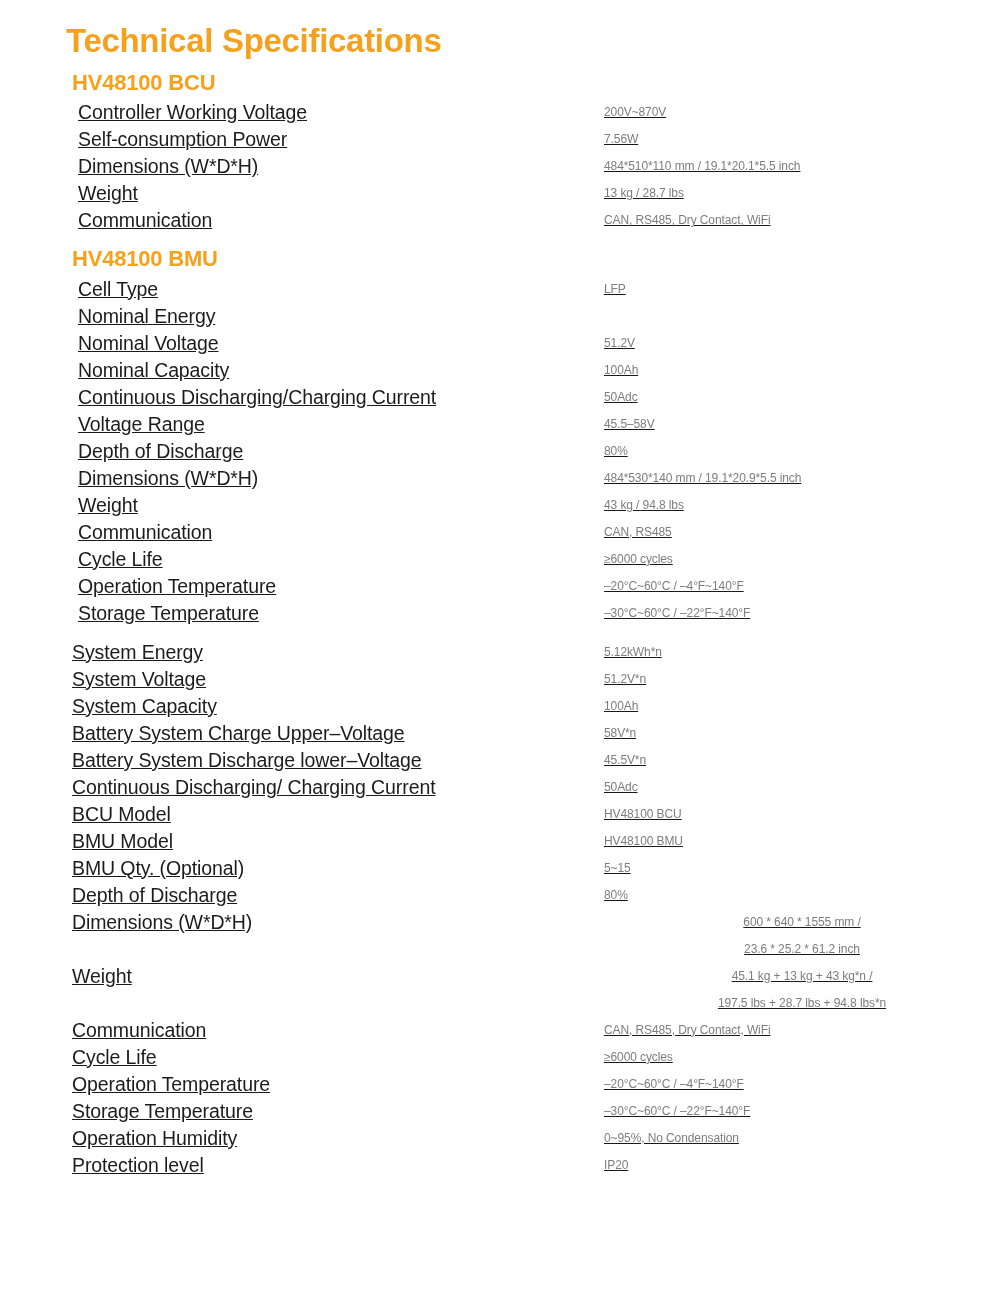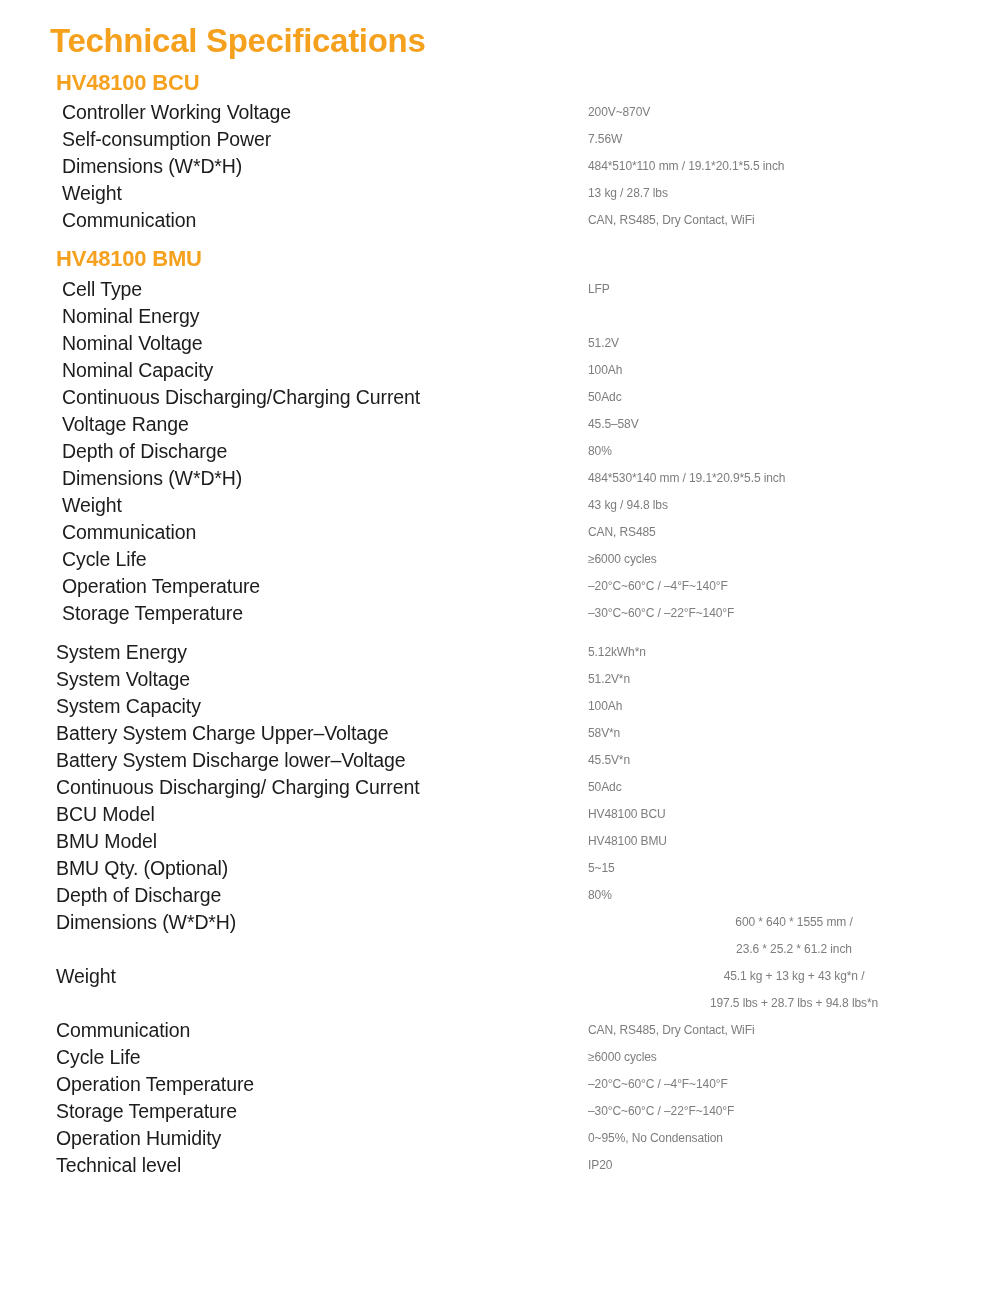--- a/index.html
+++ b/index.html
@@ -12,21 +12,21 @@
     height: 1291px;
     font-family: "Liberation Sans", sans-serif;
     color: #1a1a1a;
     overflow: hidden;
   }
   .page {
     position: relative;
     width: 1000px;
     height: 1291px;
     box-sizing: border-box;
-    padding: 22px 0 0 0;
+    padding: 22px 0 0 16px;
   }
   .page-title {
     color: #f5a11e;
     font-size: 33px;
     font-weight: bold;
     letter-spacing: -0.3px;
     margin: 0 0 9px 50px;
     line-height: 1.18;
   }
   .section {
@@ -44,20 +44,21 @@
     margin: 0 0 3px 56px;
   }
   .rows {
     margin: 0;
     padding: 0;
   }
   .row {
     display: flex;
     align-items: flex-start;
     line-height: 27px;
+    text-decoration: underline;
   }
   .section-bcu .row,
   .section-bmu .row {
     padding-left: 62px;
   }
   .section-system .row {
     padding-left: 56px;
   }
   .row-label {
     font-size: 19.5px;
@@ -238,19 +239,19 @@
           </div>
           <div class="row">
             <div class="row-label">Storage Temperature</div>
             <div class="row-value">–30°C~60°C / –22°F~140°F</div>
           </div>
           <div class="row">
             <div class="row-label">Operation Humidity</div>
             <div class="row-value">0~95%, No Condensation</div>
           </div>
           <div class="row">
-            <div class="row-label">Technical level</div>
+            <div class="row-label">Protection level</div>
             <div class="row-value">IP20</div>
           </div>
         </div>
       </div>
     </div>
 </div>
 
 </body></html>

